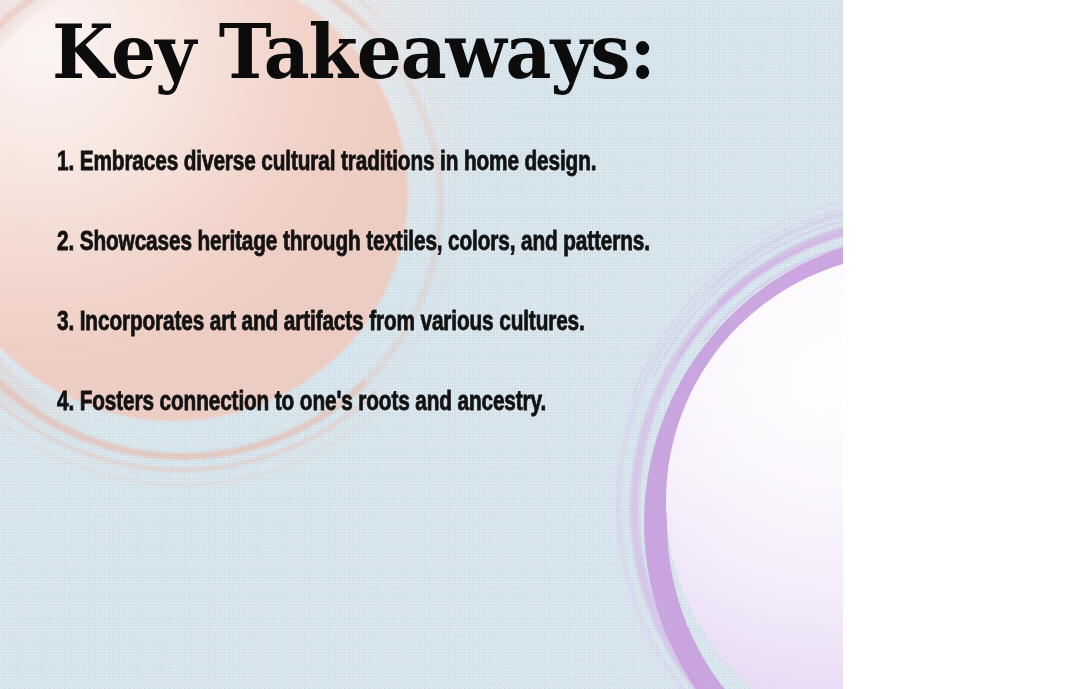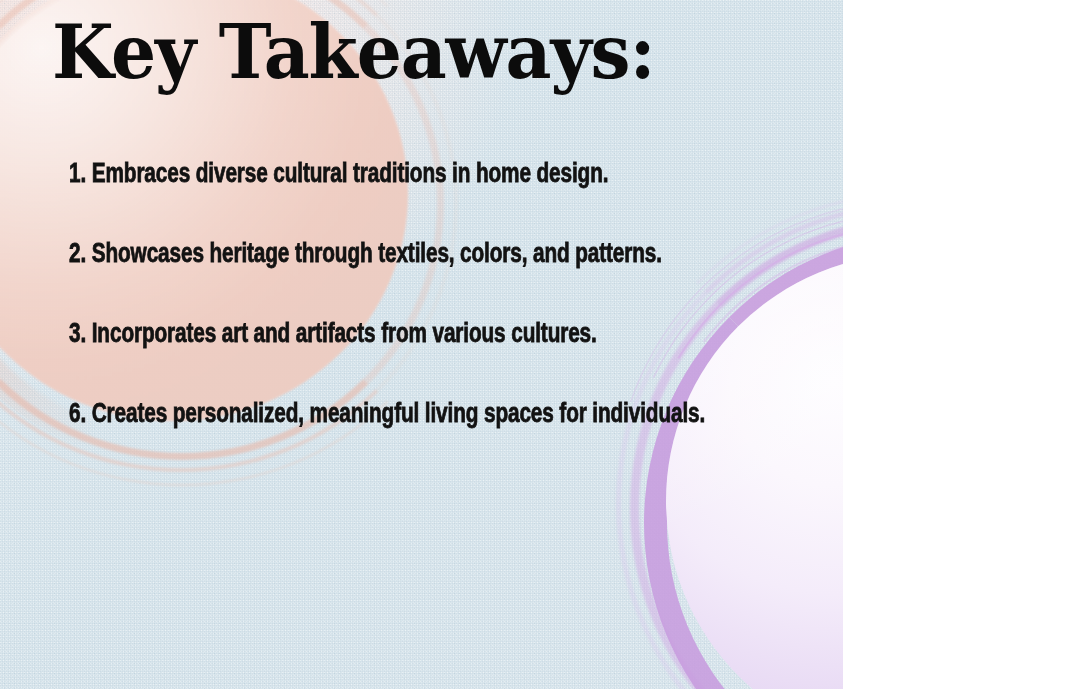--- a/index.html
+++ b/index.html
@@ -188,21 +188,21 @@
     transform: scaleX(.96);
     transform-origin: left center;
     white-space: nowrap;
   }
 
   .list {
     position: absolute;
     left: 57px;
     top: 148px;
     width: 960px;
-    margin: 12px;
+    margin: 0;
     padding: 0;
     list-style: none;
   }
   .list li {
     height: 80px;
     display: flex;
     align-items: flex-start;
   }
   .item-text {
     font-family: "Liberation Sans", sans-serif;
@@ -255,18 +255,18 @@
       <li>
         <span class="item-text">1. Embraces diverse cultural traditions in home design.</span>
       </li>
       <li>
         <span class="item-text">2. Showcases heritage through textiles, colors, and patterns.</span>
       </li>
       <li>
         <span class="item-text">3. Incorporates art and artifacts from various cultures.</span>
       </li>
       <li>
-        <span class="item-text">6. Creates personalized, meaningful living spaces for individuals.</span>
+        <span class="item-text">4. Fosters connection to one's roots and ancestry.</span>
       </li>
     </ul>
 
   </div>
 </div>
 
 </body></html>

